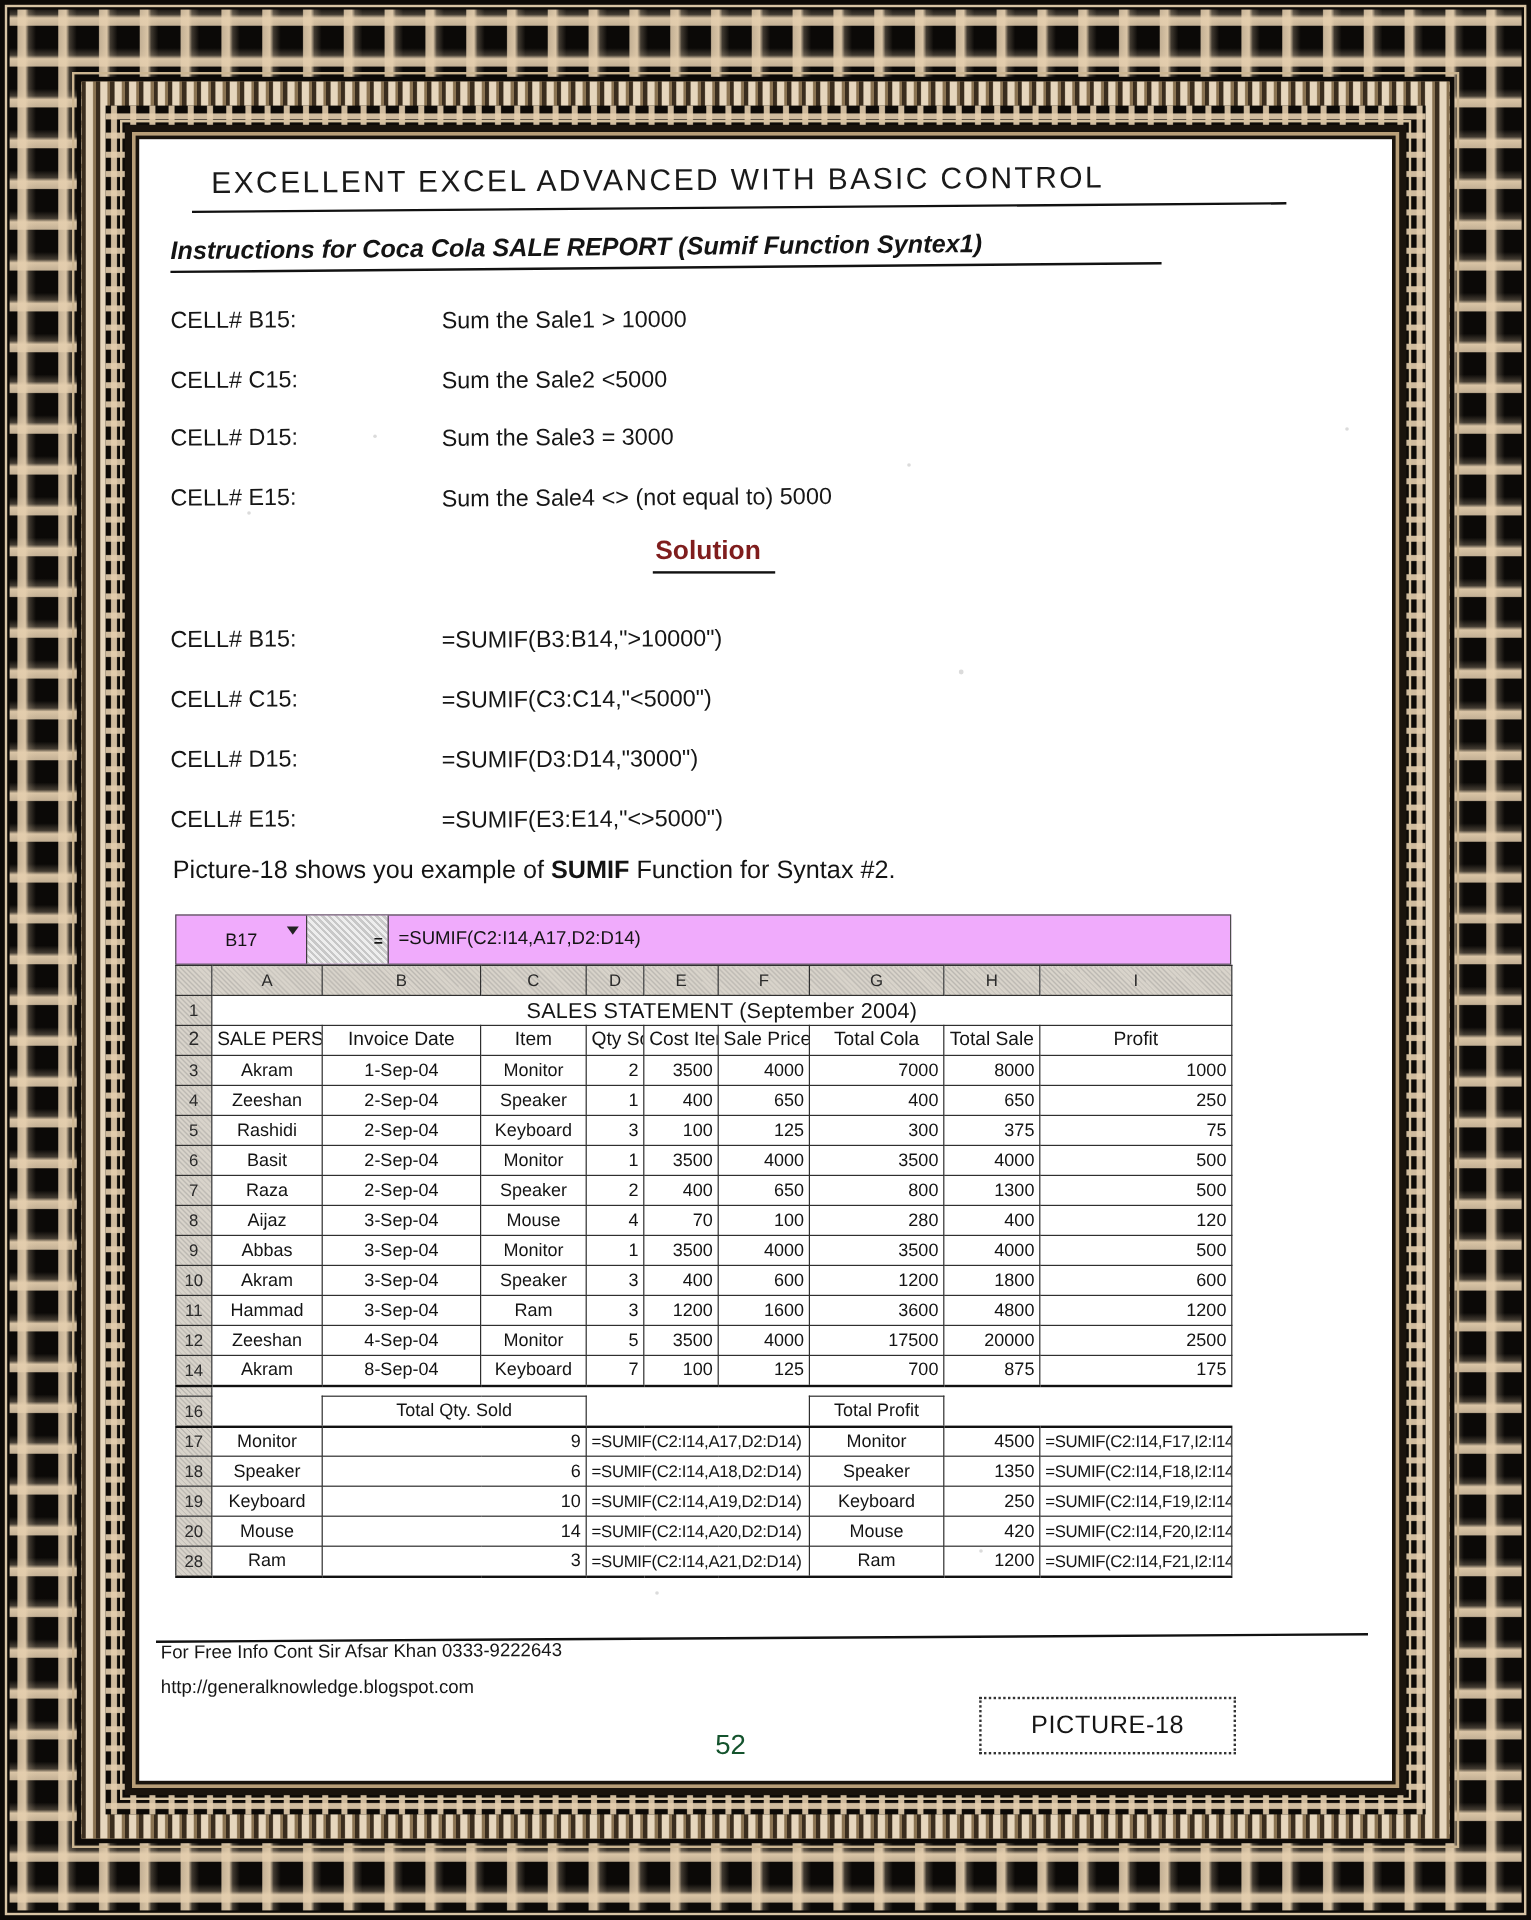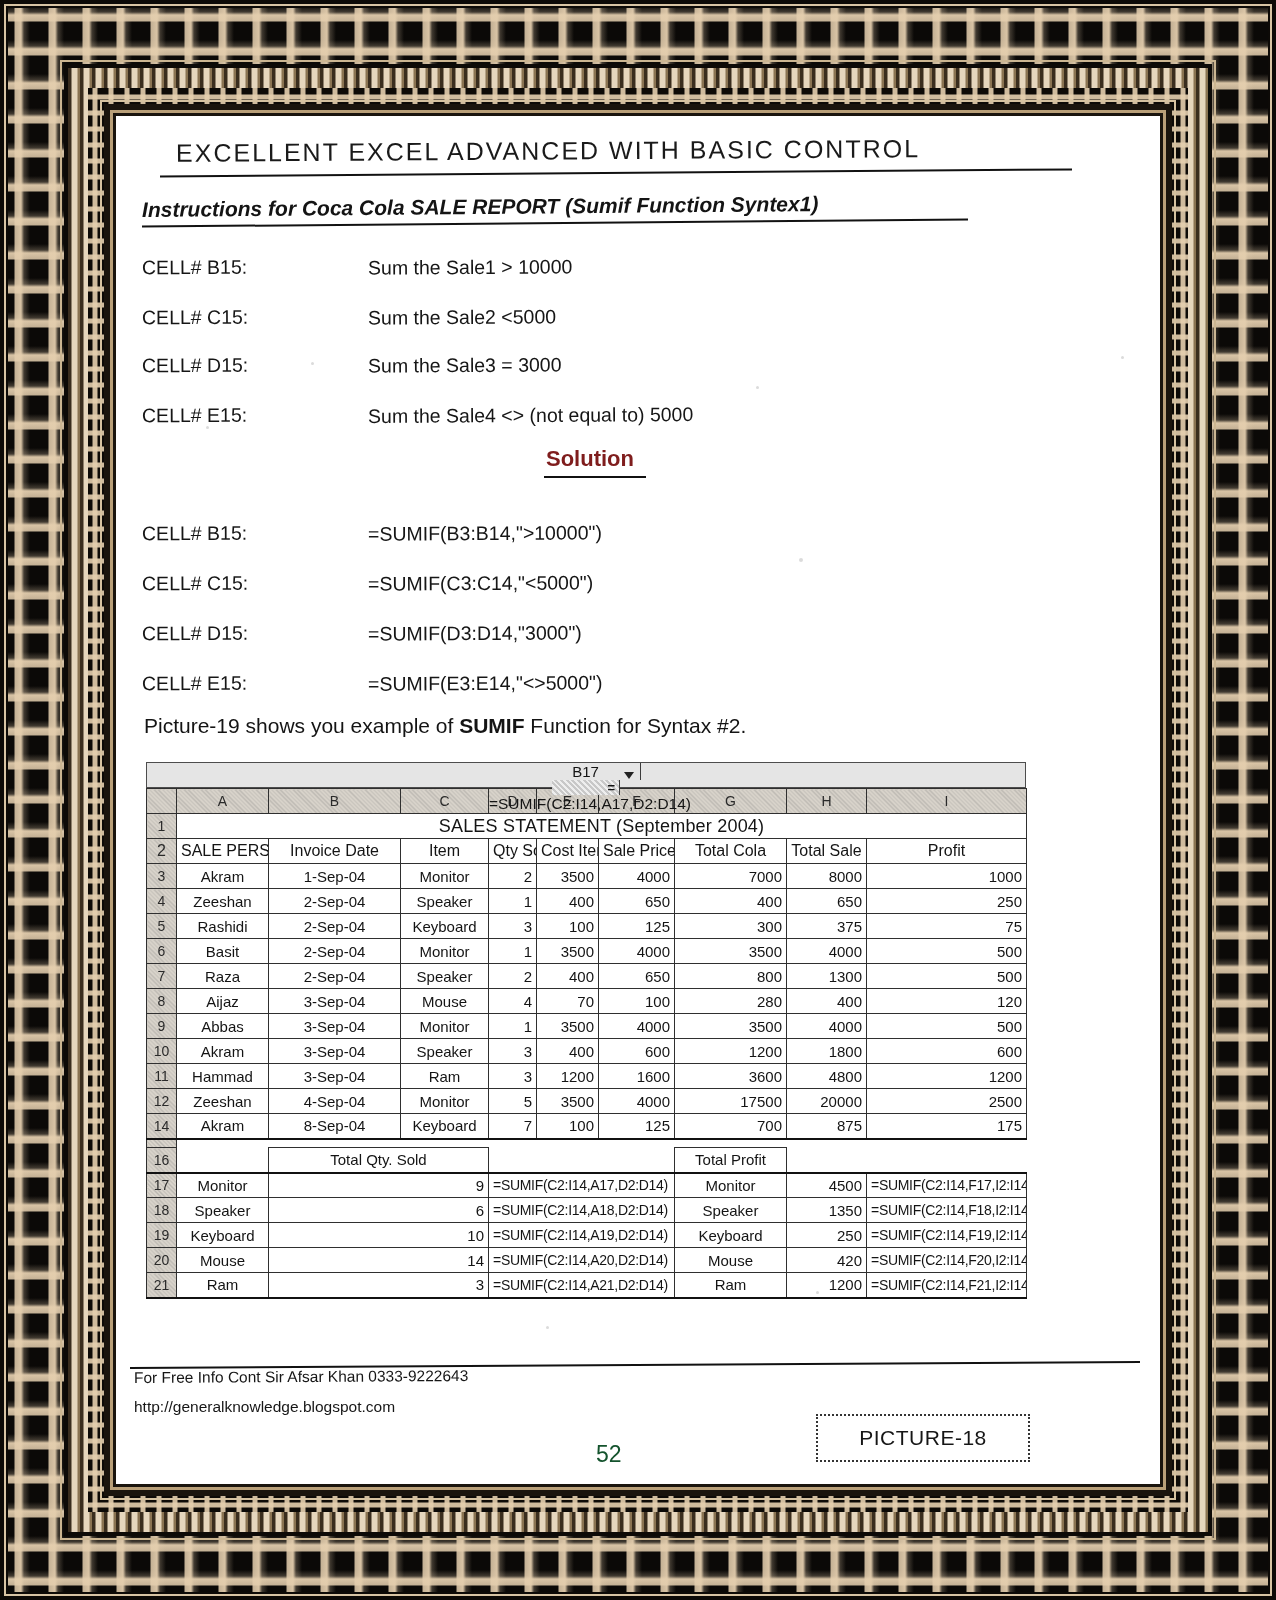--- a/index.html
+++ b/index.html
@@ -144,24 +144,23 @@
   }
   .picture-line b{font-weight:bold;}
 
   
   .xl{
     position:absolute;left:30px;top:646px;width:880px;
     font-family:"Liberation Sans", sans-serif;
     color:#141414;
   }
   .xl-formula-bar{
-    position:relative;height:26px;border:1px solid #4d4d4d;
-    background:#e5e5e5;display:flex;align-items:center;
+    position:relative;height:42px;border:1px solid #4d4d4d;
+    background:#f0abfc;display:flex;align-items:center;
     box-sizing:border-box;
-    flex-direction:column;
   }
   .namebox{
     width:108px;height:100%;border-right:1px solid #3c3c3c;
     display:flex;align-items:center;justify-content:center;position:relative;
     font-size:15px;
   }
   .namebox .caret{
     position:absolute;right:6px;top:9px;
     width:0;height:0;border-left:5px solid transparent;
     border-right:5px solid transparent;border-top:7px solid #222;
@@ -273,21 +272,21 @@
       <div class="row-line col-label skew" style="top:456px;">CELL# C15:</div>
       <div class="row-line col-value skew" style="top:456px;">=SUMIF(C3:C14,"&lt;5000")</div>
 
       <div class="row-line col-label skew" style="top:506px;">CELL# D15:</div>
       <div class="row-line col-value skew" style="top:506px;">=SUMIF(D3:D14,"3000")</div>
 
       <div class="row-line col-label skew" style="top:556px;">CELL# E15:</div>
       <div class="row-line col-value skew" style="top:556px;">=SUMIF(E3:E14,"&lt;&gt;5000")</div>
 
       <div class="picture-line">
-        <span>Picture-19 shows you example of </span><b>SUMIF</b><span> Function for Syntax #2.</span>
+        <span>Picture-18 shows you example of </span><b>SUMIF</b><span> Function for Syntax #2.</span>
       </div>
 
       <div class="xl">
 
         <div class="xl-formula-bar">
           <div class="namebox">
             <span>B17</span>
             <span class="caret"></span>
           </div>
           <div class="fx-icons">
@@ -519,21 +518,21 @@
           <tr>
             <td class="rowhdr">20</td>
             <td class="rgt">Mouse</td>
             <td class="num" colspan="2">14</td>
             <td class="formula" colspan="3">=SUMIF(C2:I14,A20,D2:D14)</td>
             <td class="rgt">Mouse</td>
             <td class="num">420</td>
             <td class="formula">=SUMIF(C2:I14,F20,I2:I14)</td>
           </tr>
           <tr>
-            <td class="rowhdr thickb">21</td>
+            <td class="rowhdr thickb">28</td>
             <td class="rgt thickb">Ram</td>
             <td class="num thickb" colspan="2">3</td>
             <td class="formula thickb" colspan="3">=SUMIF(C2:I14,A21,D2:D14)</td>
             <td class="rgt thickb">Ram</td>
             <td class="num thickb">1200</td>
             <td class="formula thickb">=SUMIF(C2:I14,F21,I2:I14)</td>
           </tr>
         </tbody>
           </table>
       </div>

